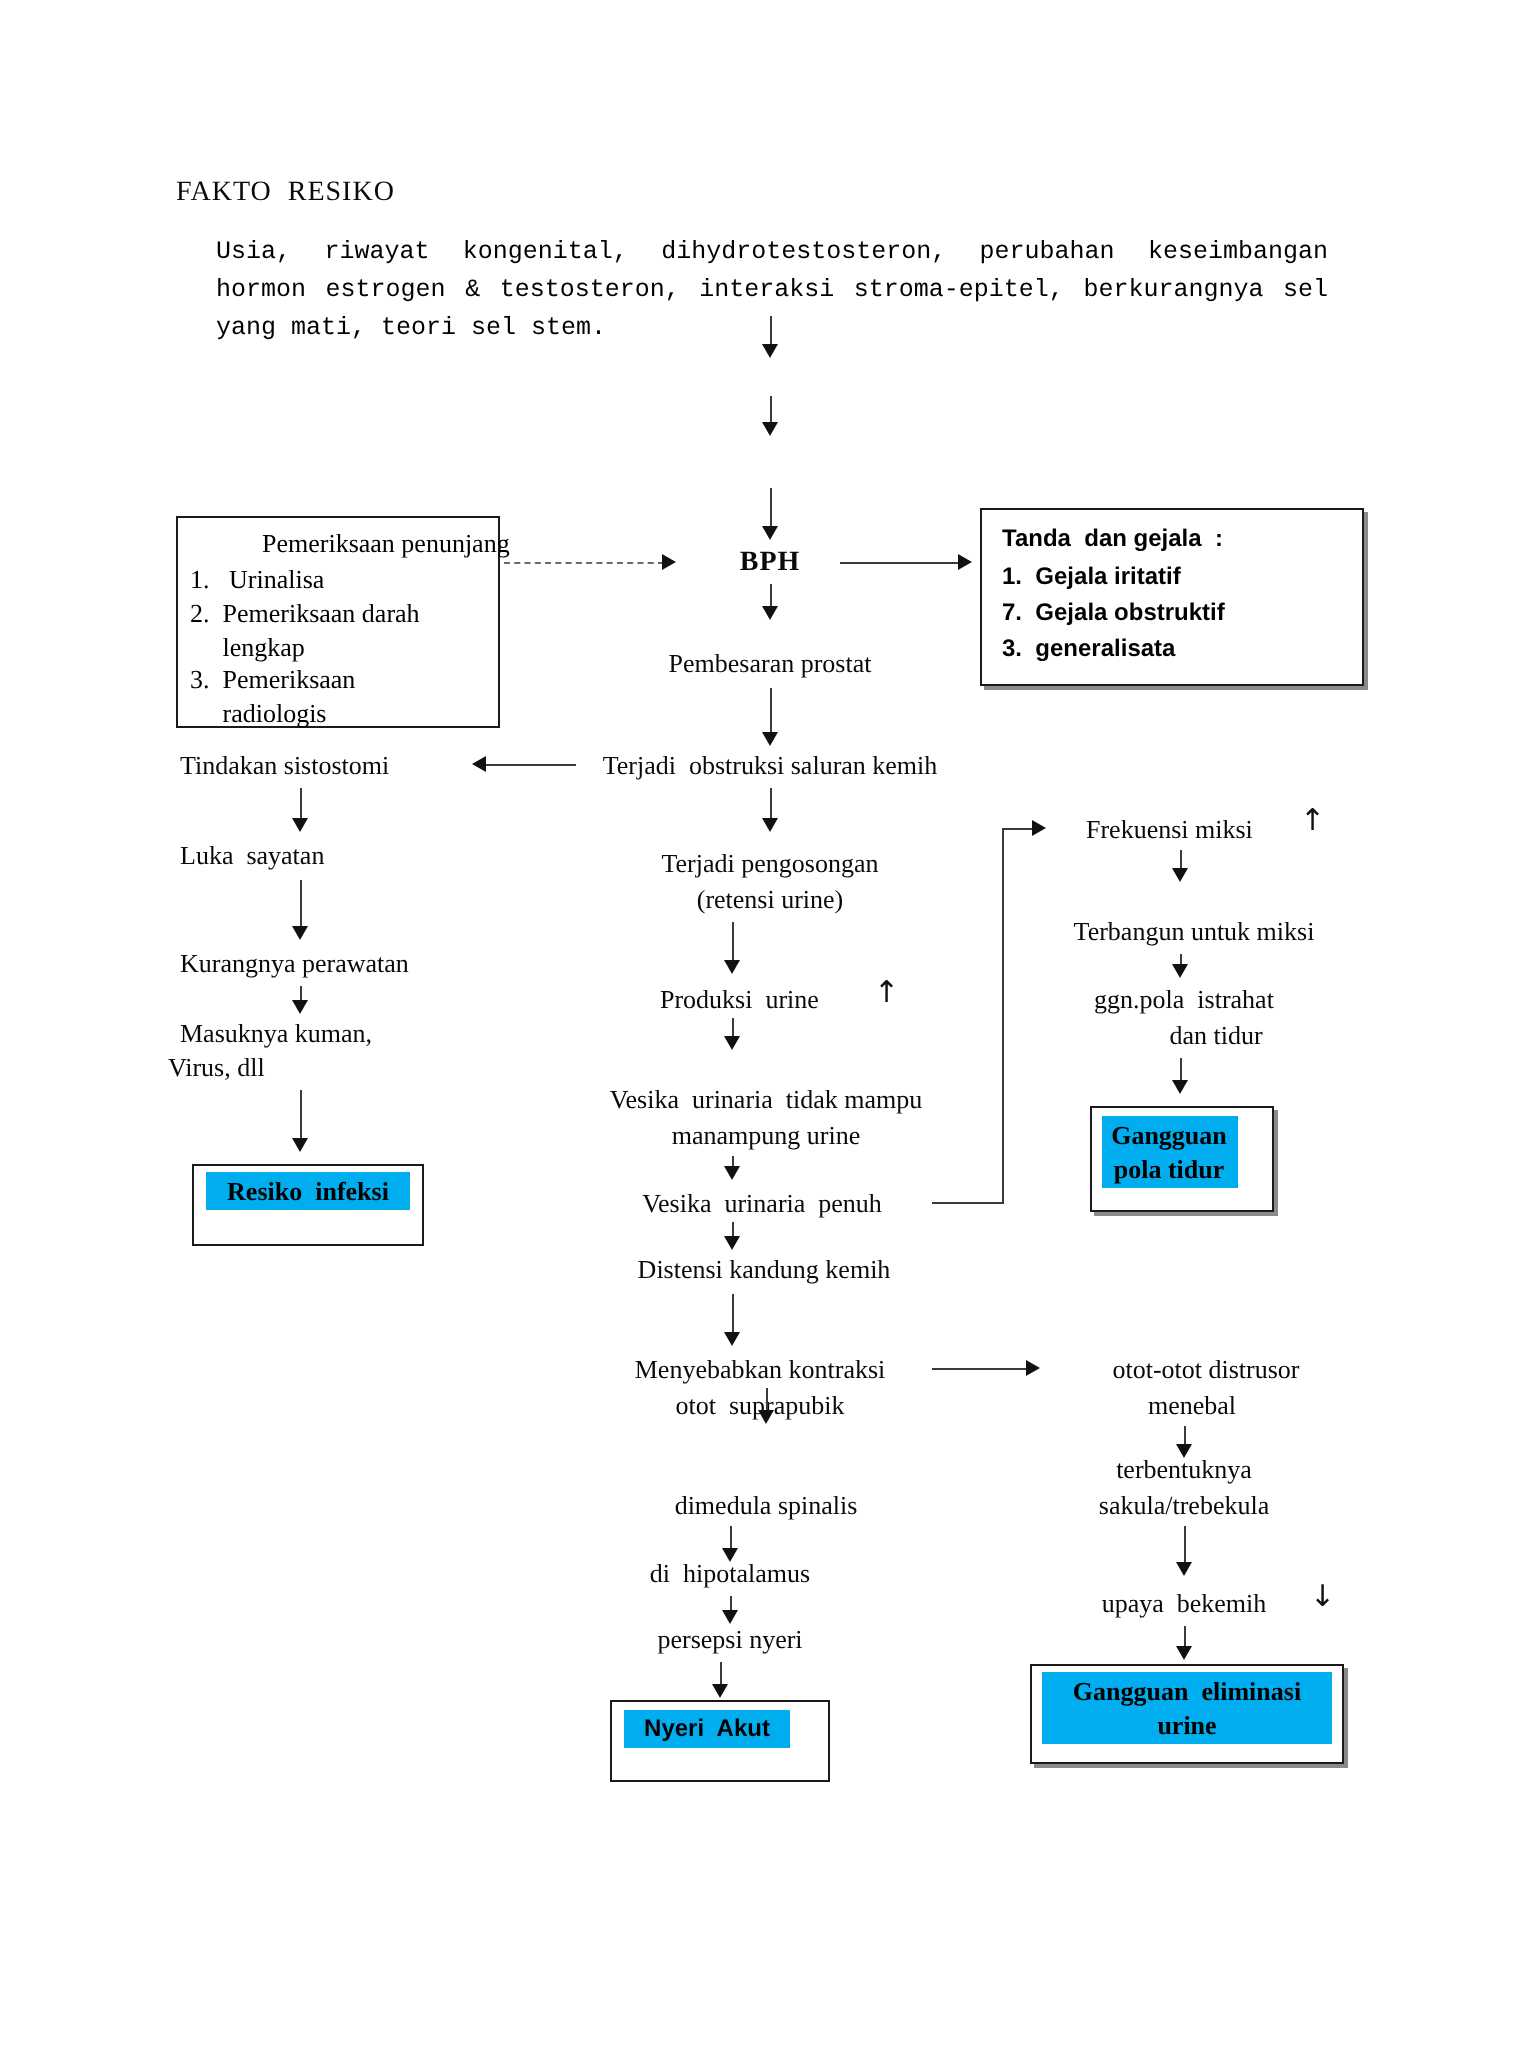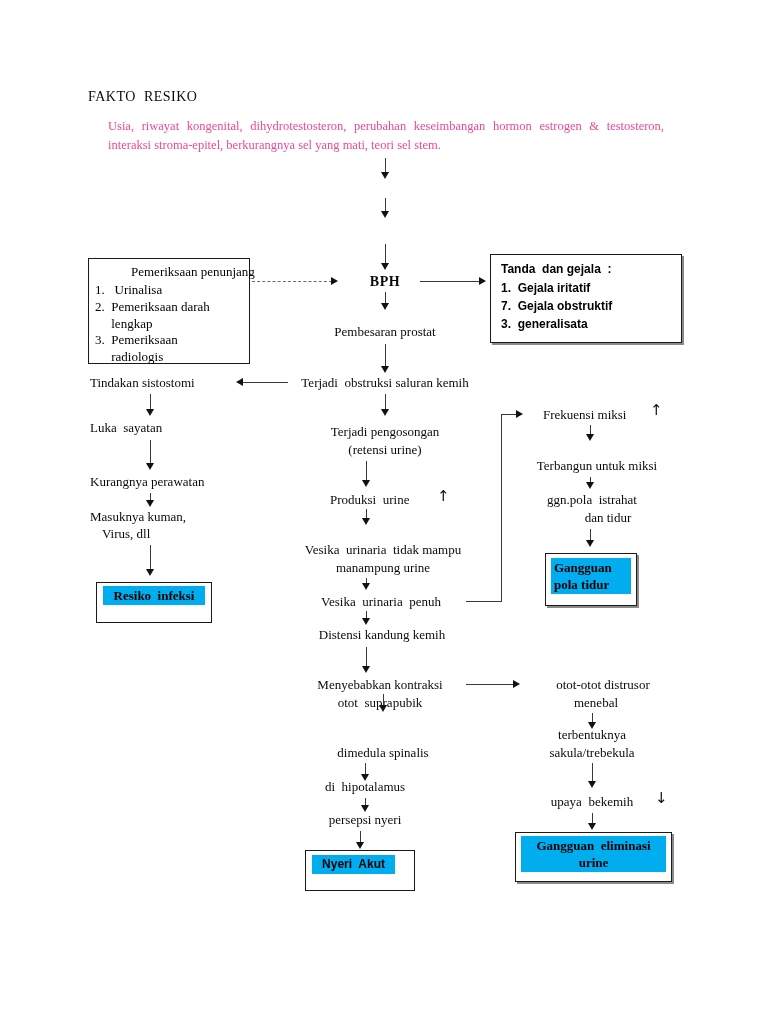--- a/index.html
+++ b/index.html
@@ -28,25 +28,25 @@
   .txt.ctr {
     text-align: center;
     transform: translateX(-50%);
   }
   .title {
     font-size: 14px;
     letter-spacing: 0.5px;
   }
   .para {
     position: absolute;
-    font-family: Liberation Serif, serif;
+    font-family: Liberation Mono, monospace;
     font-size: 12.5px;
     line-height: 19px;
     text-align: justify;
-    color: #ec4899;
+    color: #000000;
   }
   .bph {
     font-weight: bold;
     font-size: 14px;
     letter-spacing: 0.5px;
   }
 
   
   .box {
     position: absolute;
@@ -196,21 +196,21 @@
 
   <div class="vline" style="left:150px; top:440px; height:26px;"></div>
   <div class="arrow-d" style="left:145.5px; top:463px;"></div>
 
   <div class="txt" style="left:90px; top:473px;">Kurangnya perawatan</div>
 
   <div class="vline" style="left:150px; top:493px; height:10px;"></div>
   <div class="arrow-d" style="left:145.5px; top:500px;"></div>
 
   <div class="txt" style="left:90px; top:508px;">Masuknya kuman,</div>
-  <div class="txt" style="left:102px; top:525px;">Virus, dll</div>
+  <div class="txt" style="left:84px; top:525px;">Virus, dll</div>
 
   <div class="vline" style="left:150px; top:545px; height:27px;"></div>
   <div class="arrow-d" style="left:145.5px; top:569px;"></div>
 
   <div class="box" style="left:96px; top:582px; width:116px; height:41px;"></div>
   <div class="hl" style="left:103px; top:586px; width:102px;">Resiko  infeksi</div>
 
   <div class="vline" style="left:385px; top:394px; height:18px;"></div>
   <div class="arrow-d" style="left:380.5px; top:409px;"></div>
 
@@ -285,21 +285,21 @@
   <div class="vline" style="left:590px; top:477px; height:8px;"></div>
   <div class="arrow-d" style="left:585.5px; top:482px;"></div>
 
   <div class="txt ctr" style="left:592px; top:491px;">ggn.pola  istrahat</div>
   <div class="txt ctr" style="left:608px; top:509px;">dan tidur</div>
 
   <div class="vline" style="left:590px; top:529px; height:14px;"></div>
   <div class="arrow-d" style="left:585.5px; top:540px;"></div>
 
   <div class="box shadow" style="left:545px; top:553px; width:92px; height:53px;"></div>
-  <div class="hl" style="left:551px; top:558px; width:80px; text-align:left; padding-left:3px;"><span>Gangguan</span><br><span>pola tidur</span></div>
+  <div class="hl" style="left:551px; top:558px; width:68px; text-align:center; padding-left:3px;"><span>Gangguan</span><br><span>pola tidur</span></div>
 
   <div class="txt ctr" style="left:603px; top:676px;">otot-otot distrusor</div>
   <div class="txt ctr" style="left:596px; top:694px;">menebal</div>
 
   <div class="vline" style="left:592px; top:713px; height:12px;"></div>
   <div class="arrow-d" style="left:587.5px; top:722px;"></div>
 
   <div class="txt ctr" style="left:592px; top:726px;">terbentuknya</div>
   <div class="txt ctr" style="left:592px; top:744px;">sakula/trebekula</div>
 

